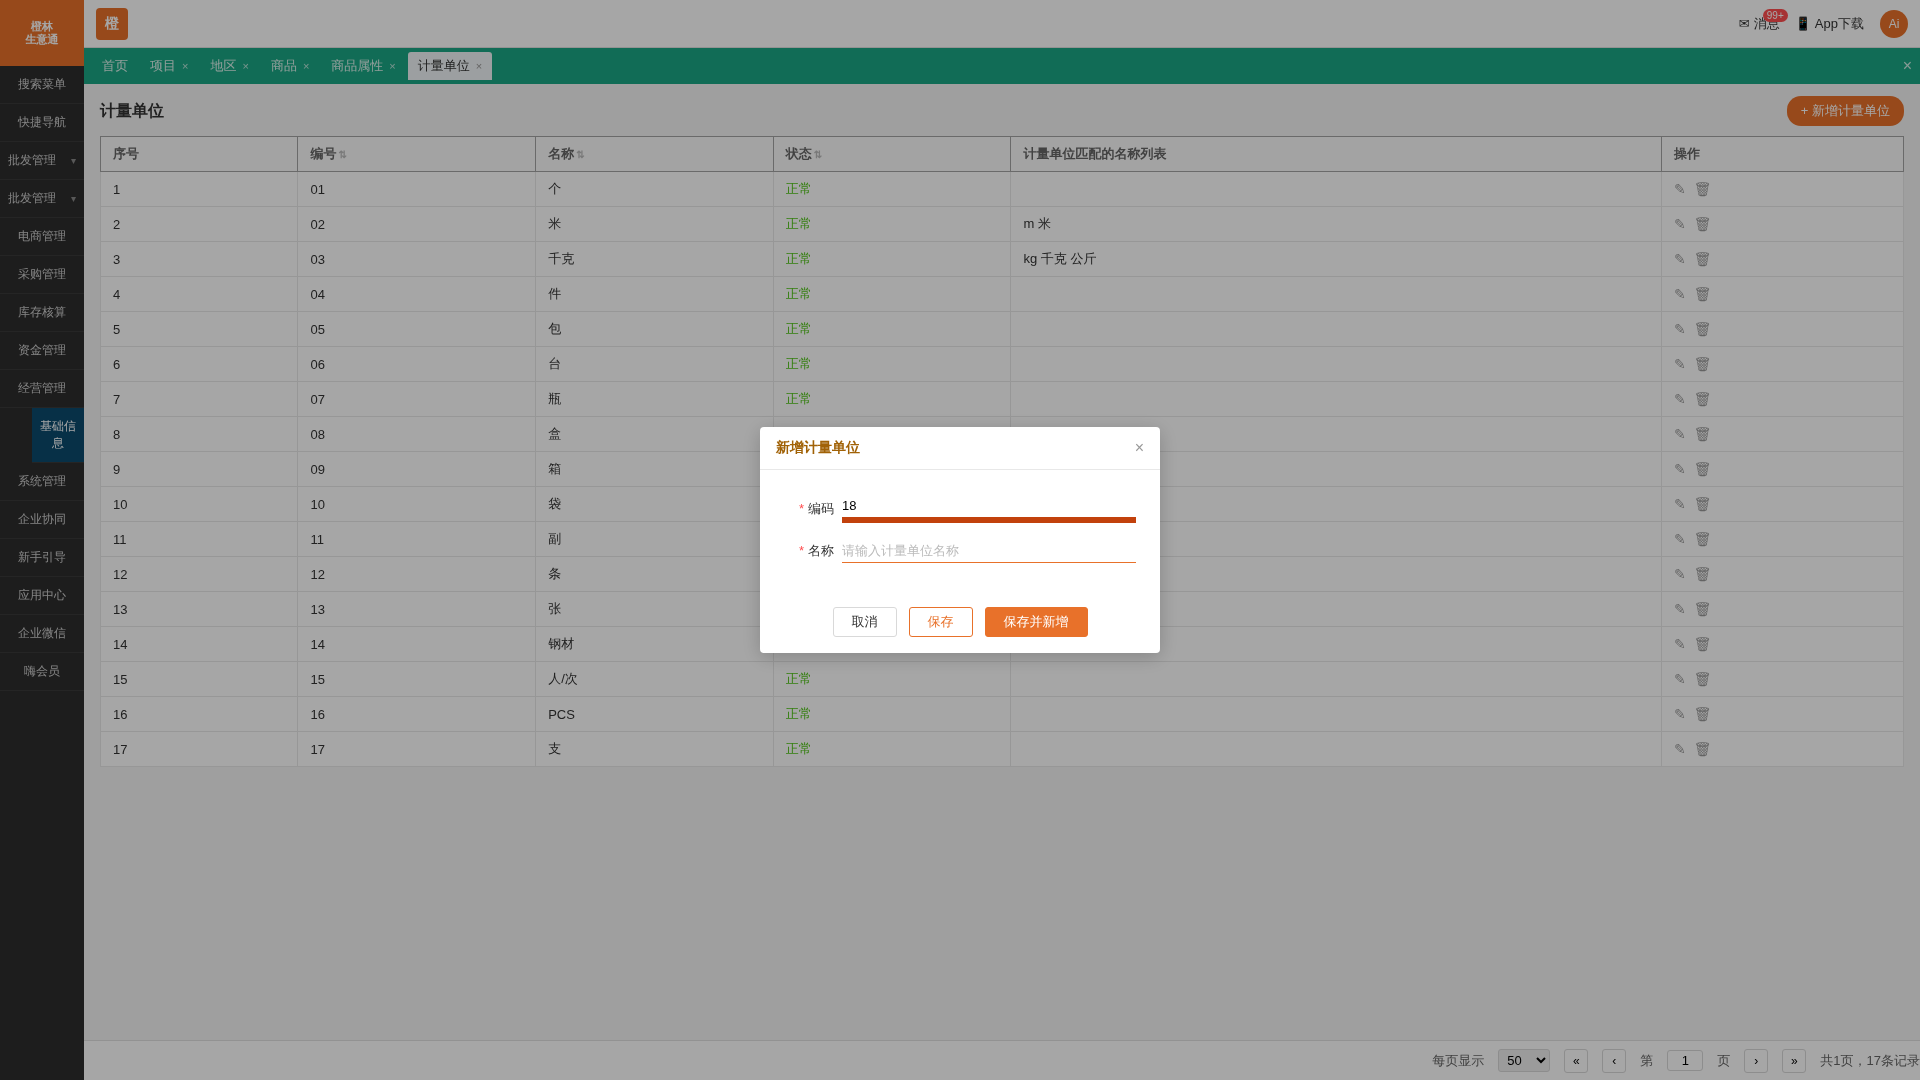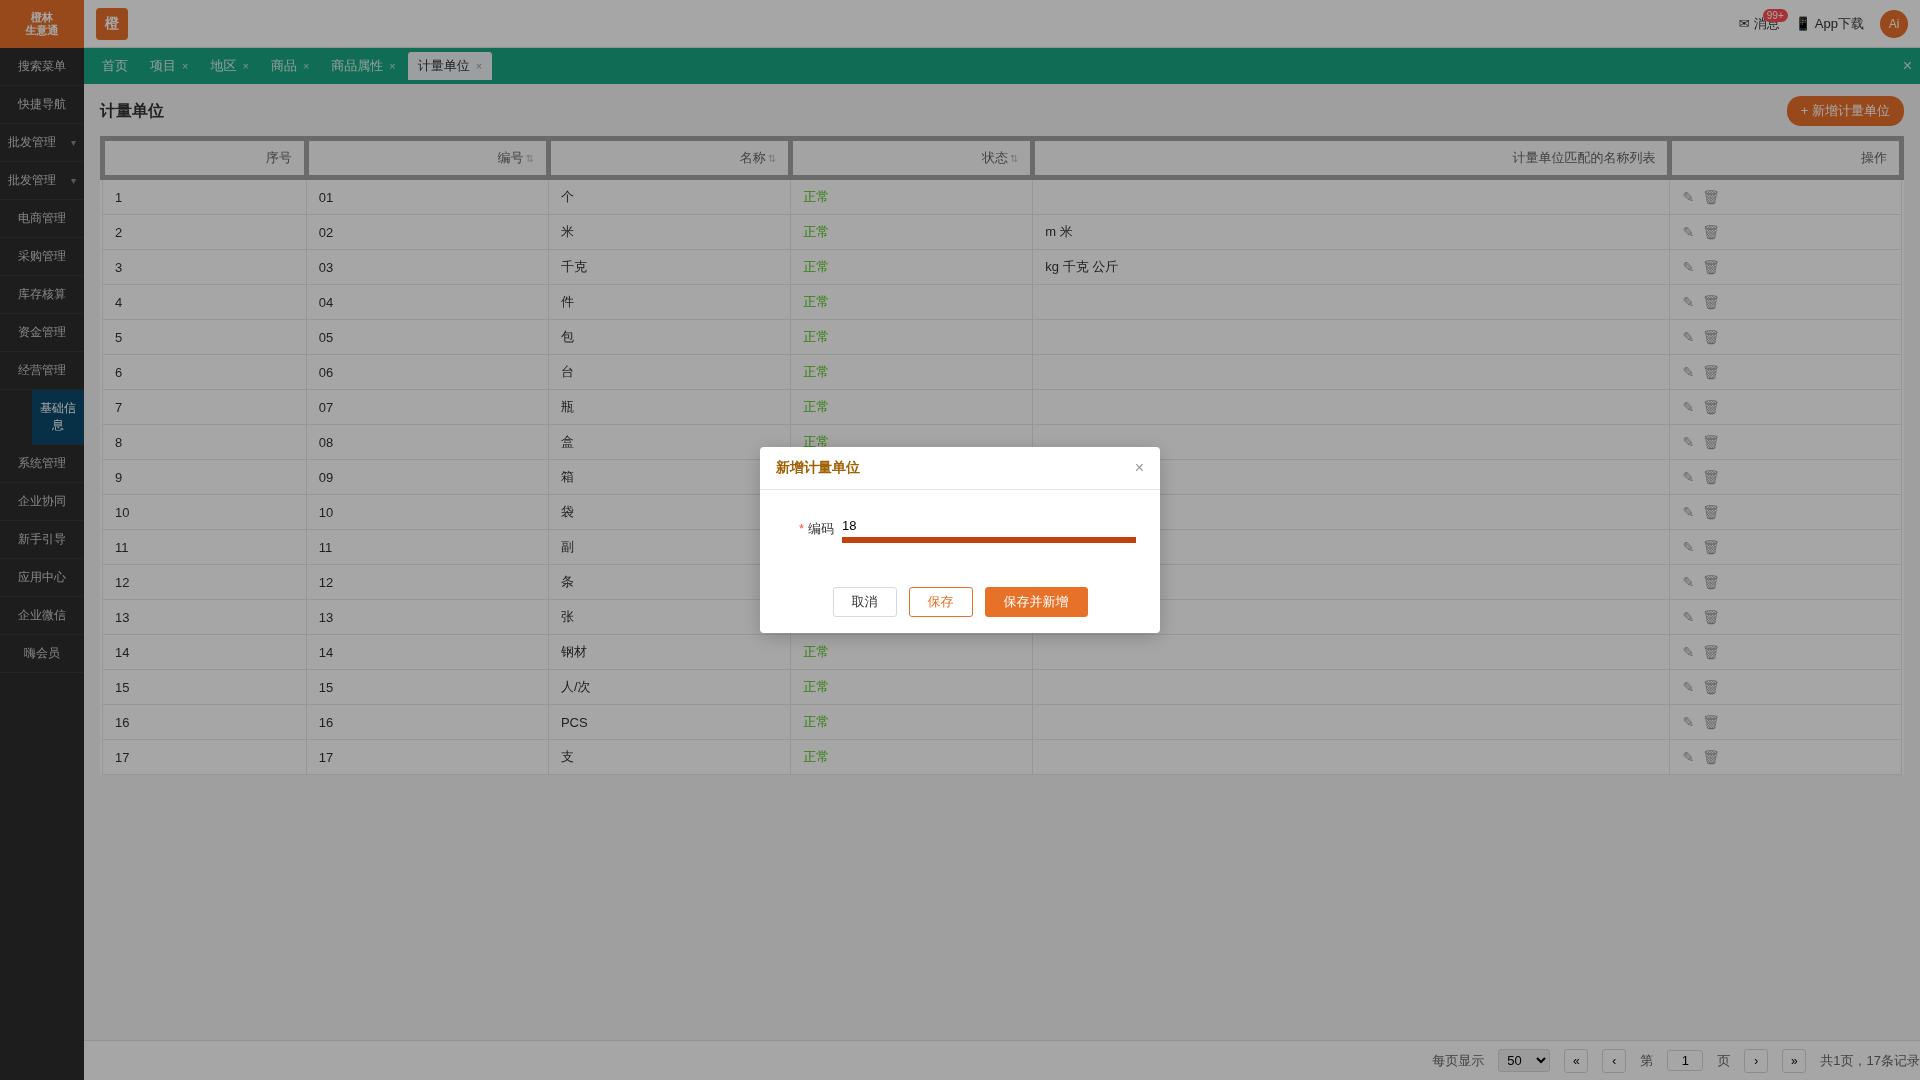--- a/index.html
+++ b/index.html
@@ -8,21 +8,21 @@
     
     .sidebar {
       width: 84px;
       background: #2d2d2d;
       display: flex;
       flex-direction: column;
       flex-shrink: 0;
       height: 100%;
     }
     .sidebar-logo {
-      height: 48px;
+      height: 66px;
       background: #e8712a;
       display: flex;
       align-items: center;
       justify-content: center;
       color: white;
       font-size: 14px;
       font-weight: bold;
       padding: 4px;
     }
     .sidebar-logo-text {
@@ -184,24 +184,24 @@
 
     
     .data-table {
       width: 100%;
       background: white;
       border-collapse: collapse;
       font-size: 13px;
     }
     .data-table th {
       background: #fafafa;
-      border: 5px solid #a3a3a3;
+      border: 1px solid #a3a3a3;
       padding: 8px 12px;
-      text-align: right;
-      font-weight: normal;
+      text-align: left;
+      font-weight: bold;
       color: #666;
       white-space: nowrap;
     }
     .data-table td {
       border: 1px solid #e8e8e8;
       padding: 8px 12px;
       color: #333;
     }
     .status-normal {
       color: #52c41a;
@@ -708,20 +708,26 @@
       <span class="modal-title">新增计量单位</span>
       <span class="modal-close">×</span>
     </div>
     <div class="modal-body">
       <div class="form-row">
         <label class="form-label">
           <span class="required">*</span><span>编码</span>
         </label>
         <input class="form-input" value="18" style="">
       </div>
+      <div class="form-row">
+        <label class="form-label">
+          <span class="required">*</span><span>名称</span>
+        </label>
+        <input class="form-input focused" placeholder="请输入计量单位名称" style="">
+      </div>
     </div>
     <div class="modal-footer">
       <button class="btn-cancel">取消</button>
       <button class="btn-save">保存</button>
       <button class="btn-save-new">保存并新增</button>
     </div>
   </div>
 </div>
 
 </body></html>

